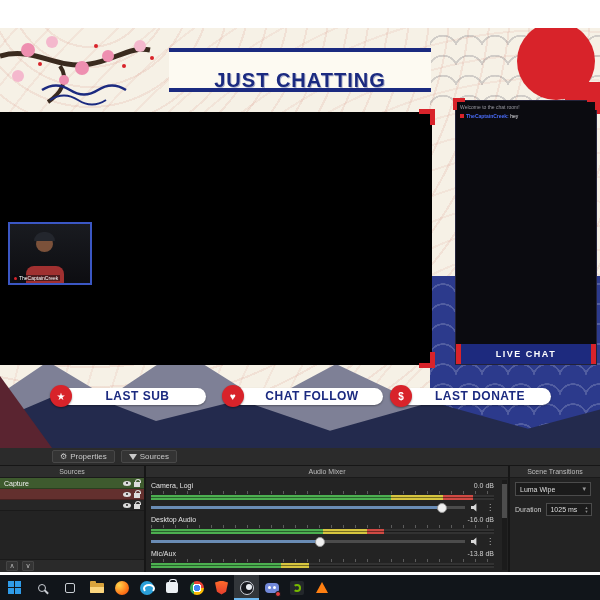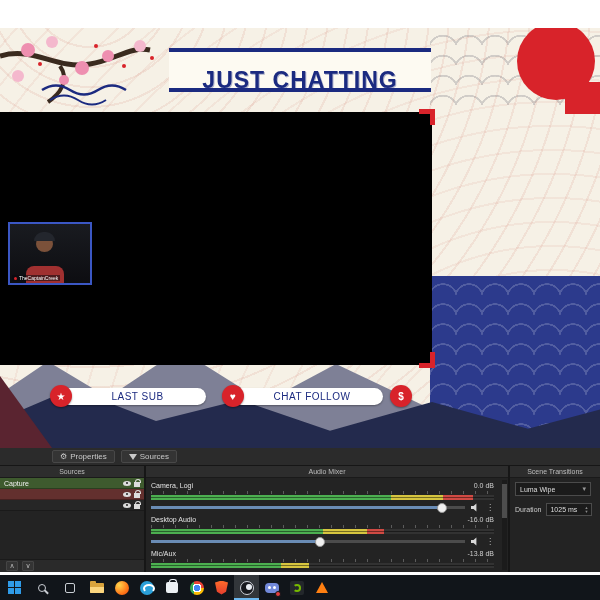--- a/index.html
+++ b/index.html
@@ -15,21 +15,21 @@
       repeating-radial-gradient(circle at 92% 115%, rgba(196,82,66,.08) 0 2px, transparent 2px 24px);}
   .pattern-gray{position:absolute;left:430px;top:0;width:170px;height:86px;
     background-image:radial-gradient(circle at 50% 110%, transparent 52%, rgba(120,120,128,.30) 53% 59%, transparent 60%);
     background-size:26px 20px;}
   .sun{position:absolute;left:517px;top:-6px;width:78px;height:78px;border-radius:50%;background:#d8232a;}
   .red-block{position:absolute;left:565px;top:54px;width:35px;height:32px;background:#d8232a;}
   .blossom{position:absolute;left:0;top:0;z-index:3;}
   .banner{position:absolute;left:50%;transform:translateX(-50%);top:20px;width:262px;height:44px;z-index:3;
     background:#fdfaf2;border-top:4px solid #1b2a80;border-bottom:4px solid #1b2a80;
     display:flex;align-items:center;justify-content:center;}
-  .banner span{color:#1b2a80;font-weight:900;font-size:23px;letter-spacing:1px;text-shadow:1px 1px 0 rgba(27,42,128,.35);margin-top:20px;}
+  .banner span{color:#1b2a80;font-weight:900;font-size:20px;letter-spacing:1px;text-shadow:1px 1px 0 rgba(27,42,128,.35);margin-top:20px;}
 
   .mtn-back{position:absolute;left:0;bottom:0;width:100%;height:120px;background:#7e8096;z-index:1;
     clip-path:polygon(0 55%,8% 28%,18% 58%,30% 18%,44% 62%,56% 30%,72% 68%,86% 38%,100% 62%,100% 100%,0 100%);}
   .mtn-front{position:absolute;left:0;bottom:0;width:100%;height:96px;background:#232a4d;z-index:2;
     clip-path:polygon(0 70%,12% 38%,26% 72%,40% 50%,55% 82%,72% 52%,88% 80%,100% 60%,100% 100%,0 100%);}
   .wedge-left{position:absolute;left:0;bottom:0;width:130px;height:90px;background:#5a2430;z-index:2;
     clip-path:polygon(0 20%,40% 100%,0 100%);}
   .pattern-blue{position:absolute;left:430px;bottom:0;width:170px;height:172px;background-color:#2c3a8c;z-index:1;
     background-image:radial-gradient(circle at 50% 110%, transparent 50%, rgba(255,255,255,.18) 51% 57%, transparent 58%);
     background-size:26px 20px;}
@@ -60,21 +60,21 @@
   .chat-footer span{color:#fff;font-weight:900;font-size:9px;letter-spacing:1.5px;}
   .chat-cap{position:absolute;top:0;width:5px;height:100%;background:#d8232a;}
   .chat-cap.l{left:0;} .chat-cap.r{right:0;}
 
   .pill-group{position:absolute;top:357px;height:22px;display:flex;align-items:center;z-index:5;}
   .pill-circle{width:22px;height:22px;border-radius:50%;background:#d8232a;z-index:2;
     display:flex;align-items:center;justify-content:center;color:#fff;font-size:10px;font-weight:bold;
     box-shadow:0 1px 2px rgba(0,0,0,.4);}
   .pill{margin-left:-11px;height:17px;background:#ffffff;border-radius:9px;display:flex;align-items:center;
     justify-content:center;padding-left:18px;padding-right:10px;box-shadow:0 1px 2px rgba(0,0,0,.35);}
-  .pill span{color:#1b2a80;font-weight:400;font-size:10px;letter-spacing:.5px;}
+  .pill span{color:#1b2a80;font-weight:700;font-size:12px;letter-spacing:.5px;}
   #pg1{left:50px;}  #pg1 .pill{width:145px;}
   #pg2{left:222px;} #pg2 .pill{width:150px;}
   #pg3{left:390px;} #pg3 .pill{width:150px;}
 
   
   .obs{position:absolute;top:448px;left:0;width:600px;height:124px;background:#202020;display:flex;flex-direction:column;}
   .context-bar{height:18px;background:#2b2b2b;border-bottom:1px solid #161616;display:flex;align-items:center;padding-left:52px;gap:6px;flex:none;}
   .ctx-btn{background:#343434;border:1px solid #484848;border-radius:2px;color:#c9c9c9;font-size:8px;
     padding:1px 7px;display:flex;align-items:center;gap:3px;height:13px;}
   .gear{font-size:8px;color:#c9c9c9;line-height:1;}
@@ -203,35 +203,54 @@
     <div class="webcam">
       <div class="wc-head"></div>
       <div class="wc-band"></div>
       <div class="wc-body"></div>
       <div class="wc-label">
         <i class="wc-dot"></i>
         <span>TheCaptainCreek</span>
       </div>
     </div>
 
+    <div class="chat">
+      <div class="corner tl" style="position:absolute;"></div>
+      <div class="corner tr2"></div>
+      <div class="chat-msgs">
+        <div class="chat-welcome">Welcome to the chat room!</div>
+        <div class="chat-line">
+          <i class="chat-badge"></i><span class="chat-user">TheCaptainCreek:</span>
+          <span>hey</span>
+        </div>
+      </div>
+      <div class="chat-footer">
+        <div class="chat-cap l"></div>
+        <span>LIVE CHAT</span>
+        <div class="chat-cap r"></div>
+      </div>
+    </div>
 
     <div class="pill-group" id="pg1">
       <div class="pill-circle">★</div>
       <div class="pill">
           <span>LAST SUB</span>
         </div>
     </div>
     <div class="pill-group" id="pg2">
       <div class="pill-circle">♥</div>
       <div class="pill">
           <span>CHAT FOLLOW</span>
         </div>
     </div>
     <div class="pill-group" id="pg3">
       <div class="pill-circle">$</div>
+      <div class="pill">
+          <span>LAST DONATE</span>
+        </div>
     </div>
   </div>
 
   <div class="obs">
     <div class="context-bar">
       <div class="ctx-btn">
         <span class="gear">⚙</span>
         <span>Properties</span>
       </div>
       <div class="ctx-btn">

